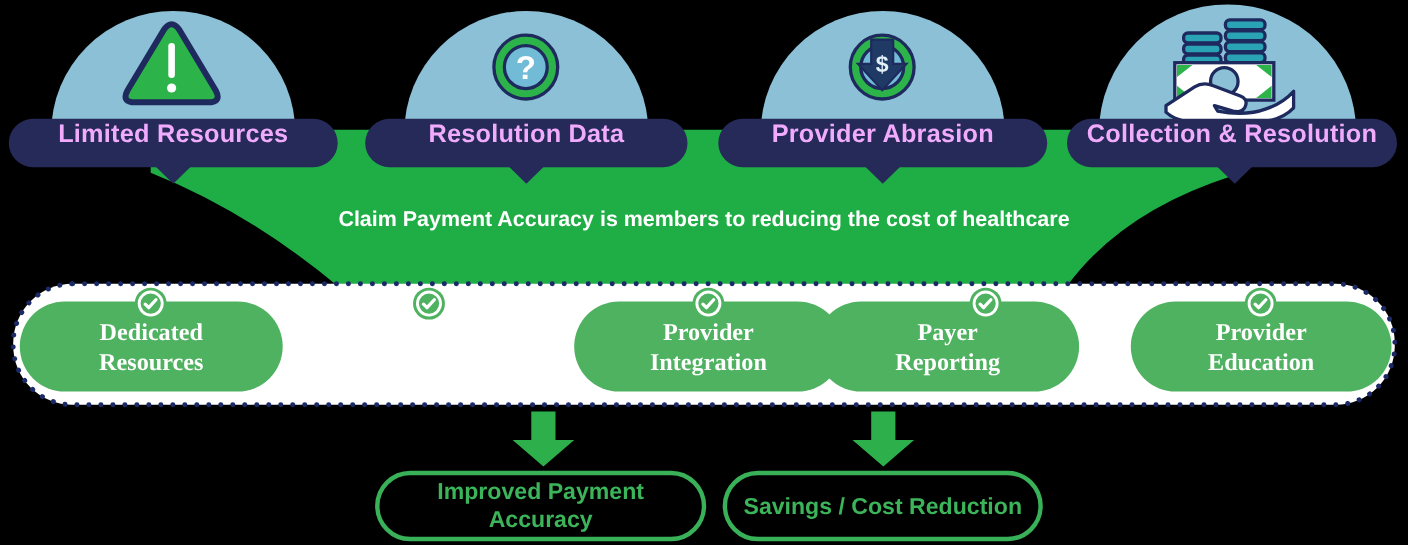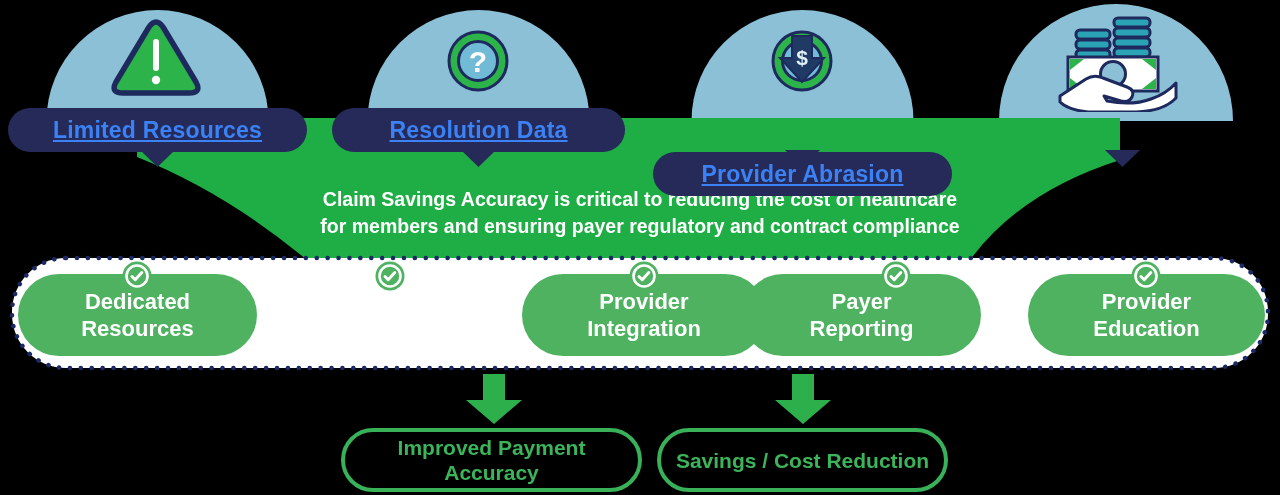--- a/index.html
+++ b/index.html
@@ -1,30 +1,30 @@
 <!DOCTYPE html>
 <html><head>
 <meta charset="utf-8">
 <style>
   html,body{margin:0;padding:0;background:#000;}
   .stage{position:relative;width:1280px;height:495px;background:#000;overflow:hidden;
          font-family:"Liberation Sans",sans-serif;}
   .bg{position:absolute;left:0;top:0;}
 
   .chal-pill{position:absolute;top:108px;height:44px;background:#252a58;border-radius:23px;
-    color:#3b82f6;font-weight:bold;font-size:23px;display:flex;align-items:center;justify-content:center;
-    z-index:5;letter-spacing:.2px;text-decoration:underline;}
+    color:#f0abfc;font-weight:bold;font-size:23px;display:flex;align-items:flex-start;justify-content:center;
+    z-index:5;letter-spacing:.2px;}
   .icon-wrap{position:absolute;z-index:4;}
 
   .funnel-text{position:absolute;left:240px;top:186px;width:800px;z-index:3;color:#fff;
     font-weight:bold;font-size:19.5px;line-height:27px;text-align:center;}
 
   .sol-pill{position:absolute;top:274px;height:82px;background:#4fb260;border-radius:41px;
     color:#fff;font-weight:bold;font-size:22px;line-height:27px;display:flex;align-items:center;
-    justify-content:center;text-align:center;white-space:pre-line;z-index:6;}
+    justify-content:center;text-align:center;white-space:pre-line;z-index:6;font-family:Liberation Serif, serif;}
   .check{position:absolute;top:261px;width:30px;height:30px;z-index:7;}
 
   .out-pill{position:absolute;top:428px;height:64px;box-sizing:border-box;border:4px solid #38b158;
     border-radius:34px;color:#3bb45a;font-weight:bold;font-size:21px;line-height:25px;display:flex;
     align-items:center;justify-content:center;text-align:center;white-space:pre-line;z-index:5;}
 </style>
 </head>
 <body>
 
 <div class="stage">
@@ -99,27 +99,29 @@
       <path d="M8,84 L34,67 Q42,62 51,66 L75,75 Q83,78 80,85 Q77,91 69,89 L52,84 L55,89 Q80,94 99,87 Q114,82 124,71 L124,86 Q112,99 84,100 L36,100 Q16,98 8,90 Z" fill="#ffffff" stroke="#1e2a5e" stroke-width="3" stroke-linejoin="round"></path>
     </svg>
   </div>
 
   <div class="chal-pill" style="left:8px;width:299px;">
       <span>Limited Resources</span>
     </div>
   <div class="chal-pill" style="left:332px;width:293px;">
       <span>Resolution Data</span>
     </div>
-  <div class="chal-pill" style="left:653px;width:299px;margin-top:44px;">
+  <div class="chal-pill" style="left:653px;width:299px;">
       <span>Provider Abrasion</span>
+    </div>
+  <div class="chal-pill" style="left:970px;width:300px;">
+      <span>Collection &amp; Resolution</span>
     </div>
 
   <div class="funnel-text">
-    <div>Claim Savings Accuracy is critical to reducing the cost of healthcare</div>
-    <div>for members and ensuring payer regulatory and contract compliance</div>
+    <div>Claim Payment Accuracy is members to reducing the cost of healthcare</div>
   </div>
 
   <div class="sol-pill" style="left:18px;width:239px;"><span>Dedicated
 Resources</span></div>
   <div class="sol-pill" style="left:522px;width:244px;"><span>Provider
 Integration</span></div>
   <div class="sol-pill" style="left:742px;width:239px;"><span>Payer
 Reporting</span></div>
   <div class="sol-pill" style="left:1028px;width:237px;"><span>Provider
 Education</span></div>

